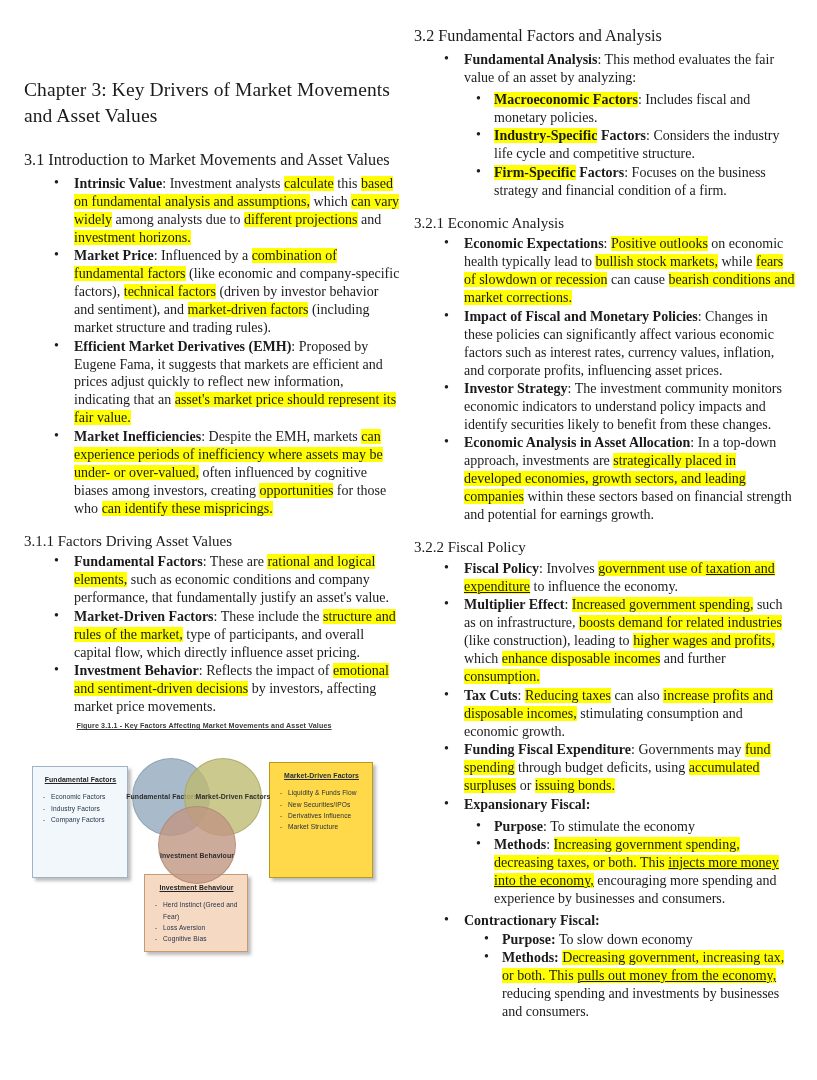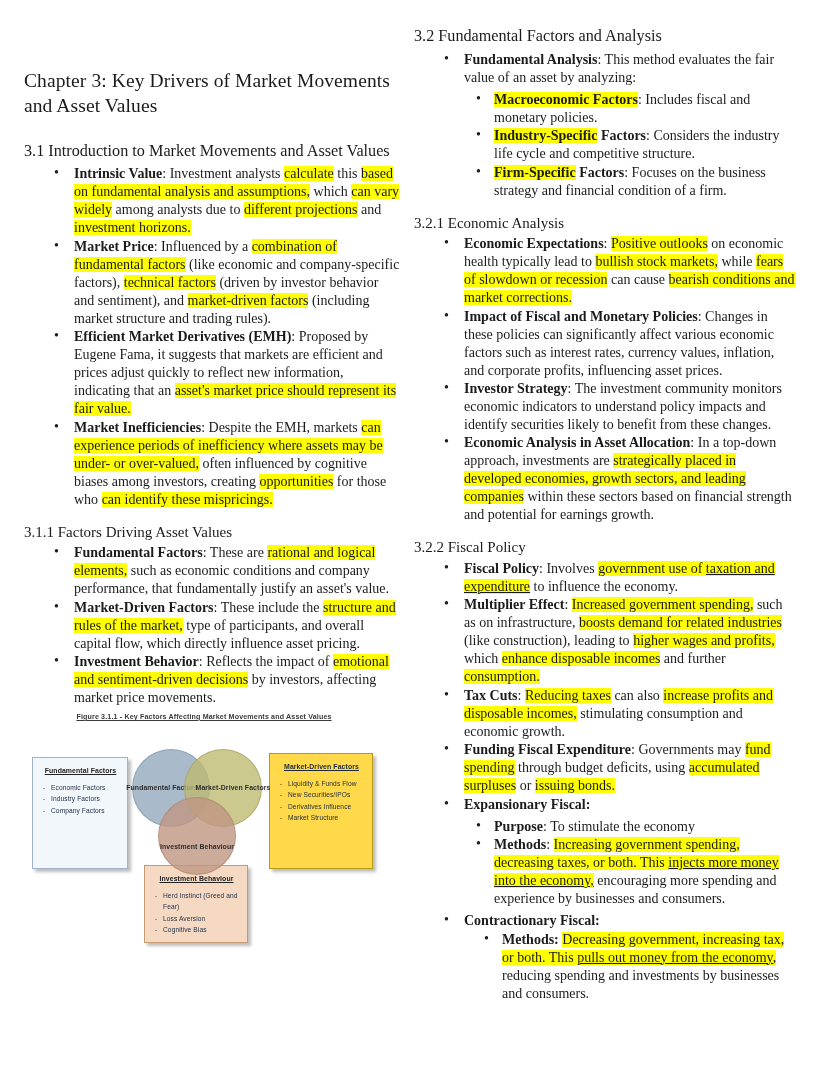--- a/index.html
+++ b/index.html
@@ -219,20 +219,21 @@
           <li class="item"><b>Multiplier Effect</b><span>: </span><span class="hl">Increased government spending,</span><span> such as on infrastructure, </span><span class="hl">boosts demand for related industries</span><span> (like construction), leading to </span><span class="hl">higher wages and profits,</span><span> which </span><span class="hl">enhance disposable incomes</span><span> and further </span><span class="hl">consumption.</span></li>
           <li class="item"><b>Tax Cuts</b><span>: </span><span class="hl">Reducing taxes</span><span> can also </span><span class="hl">increase profits and disposable incomes,</span><span> stimulating consumption and economic growth.</span></li>
           <li class="item"><b>Funding Fiscal Expenditure</b><span>: Governments may </span><span class="hl">fund spending</span><span> through budget deficits, using </span><span class="hl">accumulated surpluses</span><span> or </span><span class="hl">issuing bonds.</span></li>
           <li class="item"><b>Expansionary Fiscal:</b></li>
           <ul class="lvl2">
             <li class="item"><b>Purpose</b><span>: To stimulate the economy</span></li>
             <li class="item"><b>Methods</b><span>: </span><span class="hl">Increasing government spending, decreasing taxes, or both. This </span><span class="hl u">injects more money into the economy,</span><span> encouraging more spending and experience by businesses and consumers.</span></li>
           </ul>
           <li class="item"><b>Contractionary Fiscal:</b></li>
           <ul class="lvl3">
+            <li class="item"><b>Purpose:</b><span> To slow down economy</span></li>
             <li class="item"><b>Methods:</b><span> </span><span class="hl">Decreasing government, increasing tax, or both. This </span><span class="hl u">pulls out money from the economy,</span><span> reducing spending and investments by businesses and consumers.</span></li>
           </ul>
         </ul>
 
     </div>
 
   </div>
 </div>
 
 </body></html>

